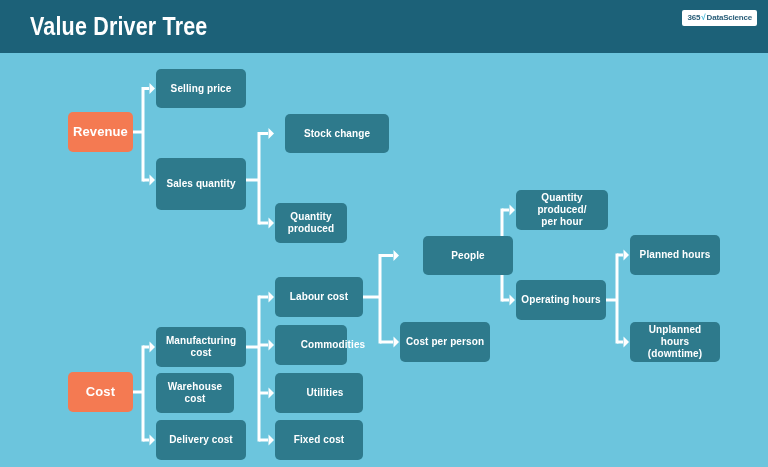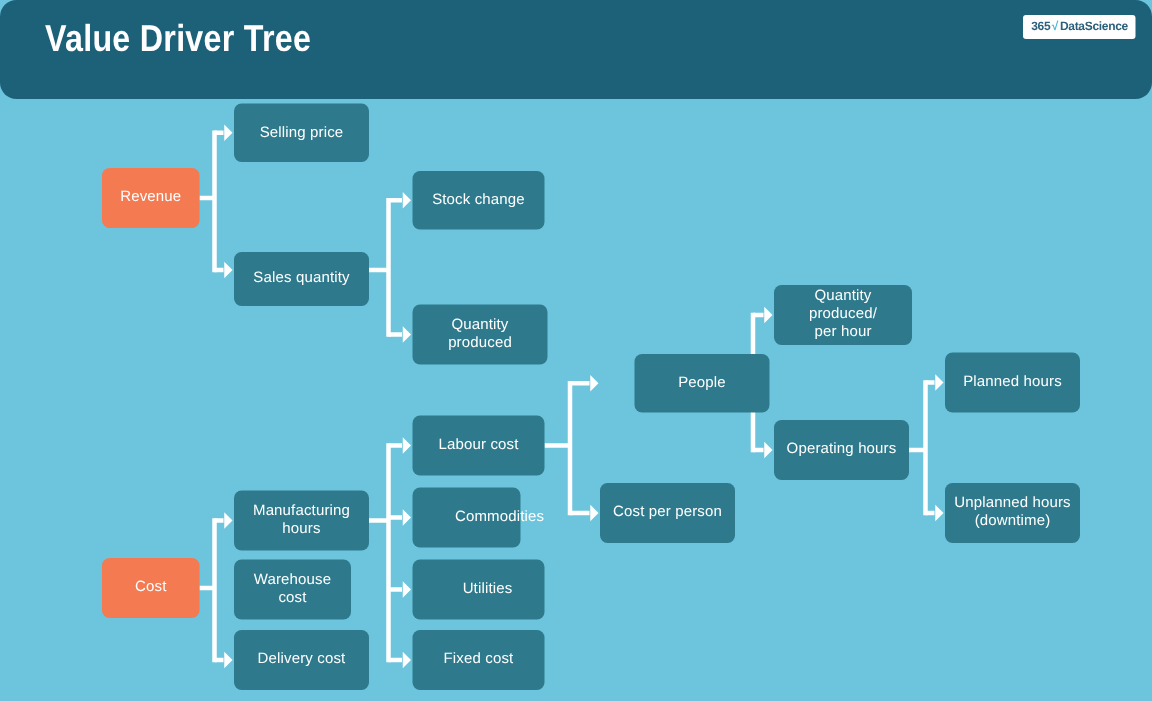--- a/index.html
+++ b/index.html
@@ -5,23 +5,22 @@
   html,body{margin:0;padding:0;}
   body{
     width:768px;height:467px;overflow:hidden;
     font-family:"Liberation Sans",sans-serif;
     background:#6cc5dd;
   }
   #app{position:relative;width:768px;height:467px;background:#6cc5dd;}
 
   
   #header{
-    position:absolute;left:0;top:0;width:768px;height:66px;
+    position:absolute;left:0;top:0;width:768px;height:53px;
     background:#1c6178;
-    border-radius:11px;
   }
   #page-title{
     position:absolute;left:30px;top:12px;
     font-size:25px;font-weight:bold;color:#ffffff;
     letter-spacing:.2px;
     font-family:"Liberation Sans",sans-serif;
     transform:scaleX(.86);transform-origin:left center;
     white-space:nowrap;
   }
   #logo{
@@ -38,30 +37,30 @@
   
   #canvas{position:absolute;left:0;top:58px;width:768px;height:409px;}
 
   
   .node{
     position:absolute;
     background:#2e7a8c;
     border-radius:5px;
     color:#ffffff;
     font-size:10px;
-    font-weight:normal;
+    font-weight:bold;
     display:flex;align-items:center;justify-content:center;
     text-align:center;
     line-height:12px;
     box-sizing:border-box;
     padding:2px 4px;
     letter-spacing:.1px;
     white-space:pre-line;
   }
-  .node.root{background:#f47a52;font-size:10px;}
+  .node.root{background:#f47a52;font-size:13px;}
 
   
   #wires{position:absolute;left:0;top:0;width:768px;height:409px;}
 </style>
 </head>
 <body>
 
 <div id="app">
 
   <div id="header">
@@ -118,25 +117,25 @@
         <line x1="606" y1="242" x2="617" y2="242" stroke="#ffffff" stroke-width="3" stroke-linecap="butt"></line>
         <line x1="617" y1="195.5" x2="617" y2="285.5" stroke="#ffffff" stroke-width="3" stroke-linecap="butt"></line>
         <line x1="617" y1="197" x2="623" y2="197" stroke="#ffffff" stroke-width="3" stroke-linecap="butt"></line>
         <polygon points="623.5,191.5 629,197 623.5,202.5" fill="#ffffff"></polygon>
         <line x1="617" y1="284" x2="623" y2="284" stroke="#ffffff" stroke-width="3" stroke-linecap="butt"></line>
         <polygon points="623.5,278.5 629,284 623.5,289.5" fill="#ffffff"></polygon>
       </svg>
     <div id="nodes">
         <div class="node root" style="left: 68px; top: 54px; width: 65px; height: 40px;">Revenue</div>
         <div class="node" style="left: 156px; top: 11px; width: 90px; height: 39px;">Selling price</div>
-        <div class="node" style="left: 156px; top: 110px; width: 90px; height: 36px;">Sales quantity</div>
-        <div class="node" style="left: 275px; top: 56px; width: 88px; height: 39px;">Stock change</div>
-        <div class="node" style="left: 275px; top: 145px; width: 90px; height: 40px;">Quantity produced</div>
+        <div class="node" style="left: 156px; top: 100px; width: 90px; height: 52px;">Sales quantity</div>
+        <div class="node" style="left: 285px; top: 56px; width: 104px; height: 39px;">Stock change</div>
+        <div class="node" style="left: 275px; top: 145px; width: 72px; height: 40px;">Quantity produced</div>
         <div class="node root" style="left: 68px; top: 314px; width: 65px; height: 40px;">Cost</div>
-        <div class="node" style="left: 156px; top: 269px; width: 90px; height: 40px;">Manufacturing hours</div>
+        <div class="node" style="left: 156px; top: 269px; width: 90px; height: 40px;">Manufacturing cost</div>
         <div class="node" style="left: 156px; top: 315px; width: 78px; height: 40px;">Warehouse cost</div>
         <div class="node" style="left: 156px; top: 362px; width: 90px; height: 40px;">Delivery cost</div>
         <div class="node" style="left: 275px; top: 219px; width: 88px; height: 40px; text-align: right;">Labour cost</div>
         <div class="node" style="left: 275px; top: 267px; width: 72px; height: 40px; padding-left: 48px;">Commodities</div>
         <div class="node" style="left: 275px; top: 315px; width: 88px; height: 40px; padding-left: 16px;">Utilities</div>
         <div class="node" style="left: 275px; top: 362px; width: 88px; height: 40px;">Fixed cost</div>
         <div class="node" style="left: 400px; top: 178px; width: 90px; height: 39px; margin-left: 23px;">People</div>
         <div class="node" style="left: 400px; top: 264px; width: 90px; height: 40px; text-align: right;">Cost per person</div>
         <div class="node" style="left: 516px; top: 132px; width: 92px; height: 40px;">Quantity produced/
 per hour</div>

